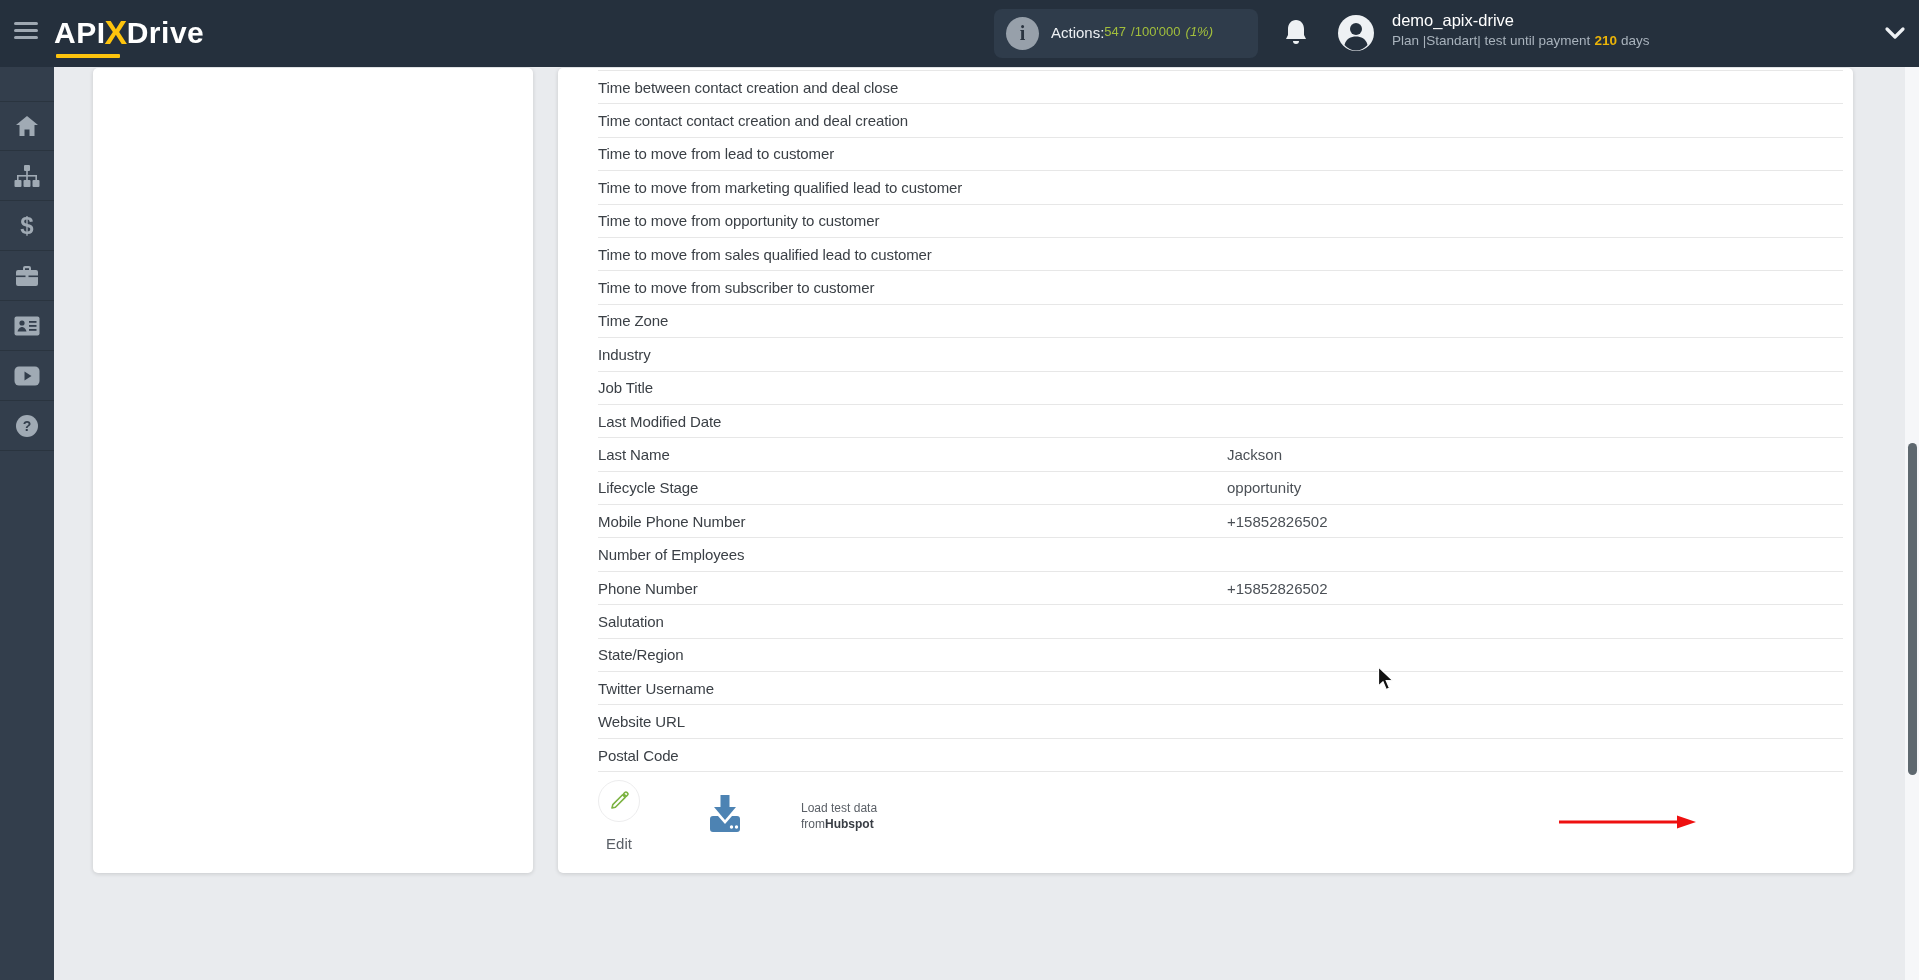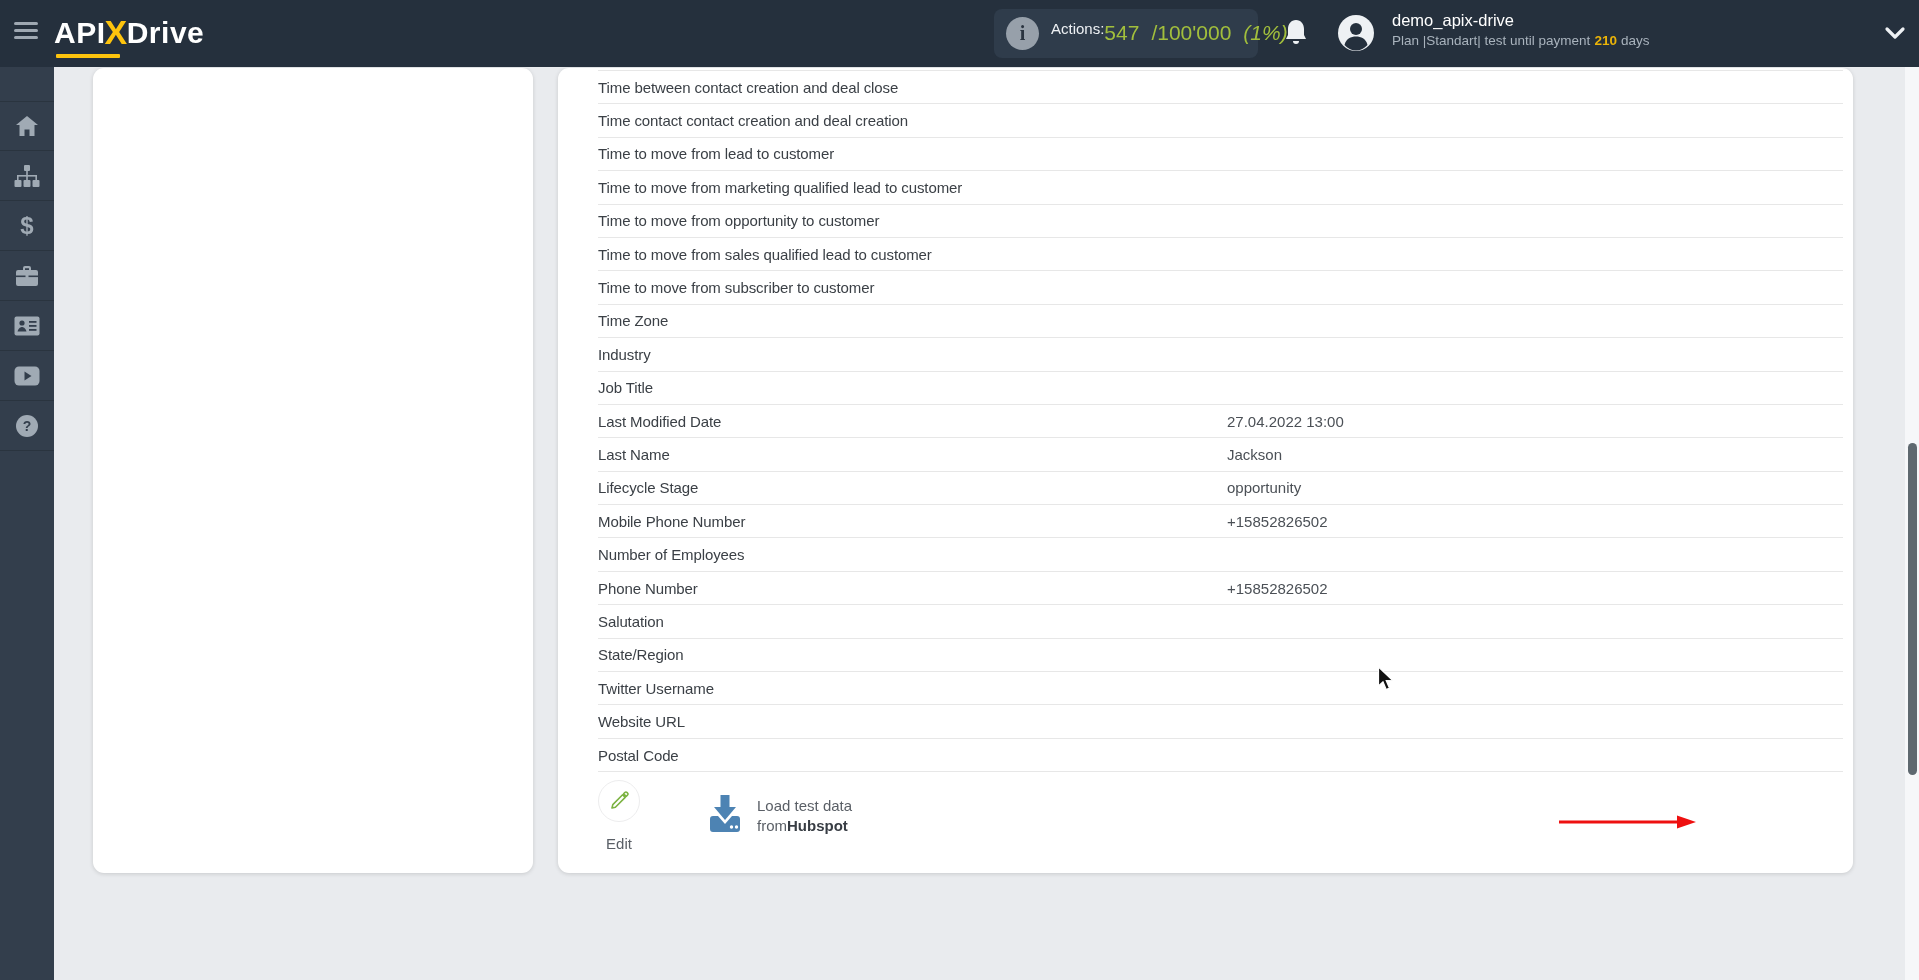--- a/index.html
+++ b/index.html
@@ -17,54 +17,54 @@
   .hamburger i{display:block;width:24px;height:3px;border-radius:2px;background:#9fa8b2;margin-bottom:4px;}
   .logo{position:absolute;left:54px;top:12px;font-weight:800;color:#fff;letter-spacing:.5px;cursor:pointer;}
   .logo .lg-api{font-size:30px;}
   .logo .lg-x{font-size:34px;color:var(--logo-yellow);position:relative;top:1px;margin:0 -1px;}
   .logo .lg-drive{font-size:30px;font-weight:700;}
   .logo .lg-underline{position:absolute;left:2px;top:42px;width:64px;height:4px;background:var(--logo-yellow);border-radius:1px;}
   .actions-box{position:absolute;left:994px;top:9px;width:264px;height:49px;background:#2f3c4b;border-radius:8px;display:flex;align-items:center;gap:12px;padding-left:12px;}
   .info-circle{width:33px;height:33px;border-radius:50%;background:#97a0aa;color:#2a3440;display:flex;align-items:center;justify-content:center;font-family:"Liberation Serif",serif;font-weight:bold;font-size:20px;flex:0 0 33px;}
   .actions-text{display:flex;flex-direction:row;line-height:1.25;}
   .actions-label{color:#eef1f4;font-size:15px;}
-  .actions-counter{display:flex;gap:12px;color:var(--counter-green);font-size:21px;}
+  .actions-counter{display:flex;gap:5px;color:var(--counter-green);font-size:13px;}
   .actions-counter .pct{font-style:italic;}
   .bell{position:absolute;left:1283px;top:18px;width:26px;height:28px;cursor:pointer;}
   .avatar{position:absolute;left:1337px;top:14px;width:38px;height:38px;cursor:pointer;}
   .user-block{position:absolute;left:1392px;top:11px;cursor:pointer;}
   .user-name{color:#fff;font-size:16.5px;}
   .user-plan{display:flex;gap:4px;color:#a9b3bd;font-size:13.5px;margin-top:3px;}
   .user-plan .days{font-weight:bold;color:#eab308;}
   .chevron{position:absolute;left:1884px;top:26px;width:22px;height:14px;cursor:pointer;}
 
   
   .sidebar{position:absolute;left:0;top:67px;width:54px;height:913px;background:var(--sidebar-bg);z-index:10;padding-top:34px;}
   .side-item{width:54px;height:50px;display:flex;align-items:center;justify-content:center;border-bottom:1px solid rgba(0,0,0,.16);cursor:pointer;}
   .side-item:first-child{border-top:1px solid rgba(0,0,0,.16);}
   .side-item svg{display:block;}
 
   
-  .card{position:absolute;background:#fff;border-radius:11px;box-shadow:0 1px 4px rgba(0,0,0,.14);}
+  .card{position:absolute;background:#fff;border-radius:5px;box-shadow:0 1px 4px rgba(0,0,0,.14);}
   .left-card{left:93px;top:68px;width:440px;height:805px;}
   .right-card{left:558px;top:68px;width:1295px;height:805px;}
 
   
   .table{position:absolute;left:40px;right:10px;top:2px;border-top:1px solid #e7e7e7;}
   .trow{height:33.4px;display:flex;align-items:center;border-bottom:1px solid #e7e7e7;}
   .tlabel{width:629px;font-size:15px;color:#3b4046;letter-spacing:-.1px;white-space:nowrap;overflow:hidden;}
   .tvalue{flex:1;font-size:15px;color:#4b5056;white-space:nowrap;}
 
   
   .tfooter{position:absolute;left:40px;right:10px;top:725px;height:46px;display:flex;align-items:center;}
   .edit-btn{display:flex;align-items:center;gap:13px;cursor:pointer;flex-direction:column;}
   .edit-circle{width:42px;height:42px;border-radius:50%;border:1px solid #ededee;display:flex;align-items:center;justify-content:center;background:#fff;}
   .edit-label{font-size:15px;color:#5a5f66;}
   .load-btn{margin-left:66px;display:flex;align-items:center;gap:13px;cursor:pointer;}
-  .load-text{font-size:15px;color:#5a5f66;line-height:1.35;}
+  .load-text{font-size:12px;color:#5a5f66;line-height:1.35;margin-left:44px;}
   .load-line2{display:flex;}
   .load-line2 .svc{font-weight:bold;color:#383d44;}
 
   
   .red-arrow{position:absolute;left:1557px;top:814px;width:140px;height:16px;z-index:30;}
   .cursor{position:absolute;left:1377px;top:666px;width:18px;height:26px;z-index:40;pointer-events:none;}
   .scroll-track{position:absolute;right:0;top:67px;width:14px;height:913px;background:#f6f7f9;z-index:15;}
   .scroll-thumb{position:absolute;right:2px;top:376px;width:9px;height:332px;background:#5e686f;border-radius:5px;cursor:pointer;}
 </style>
 </head>
@@ -229,21 +229,20 @@
       <div class="trow">
         <div class="tlabel">Industry</div>
         <div class="tvalue"></div>
       </div>
       <div class="trow">
         <div class="tlabel">Job Title</div>
         <div class="tvalue"></div>
       </div>
       <div class="trow">
         <div class="tlabel">Last Modified Date</div>
-        <div class="tvalue">27.04.2022 13:00</div>
       </div>
       <div class="trow">
         <div class="tlabel">Last Name</div>
         <div class="tvalue">Jackson</div>
       </div>
       <div class="trow">
         <div class="tlabel">Lifecycle Stage</div>
         <div class="tvalue">opportunity</div>
       </div>
       <div class="trow">

